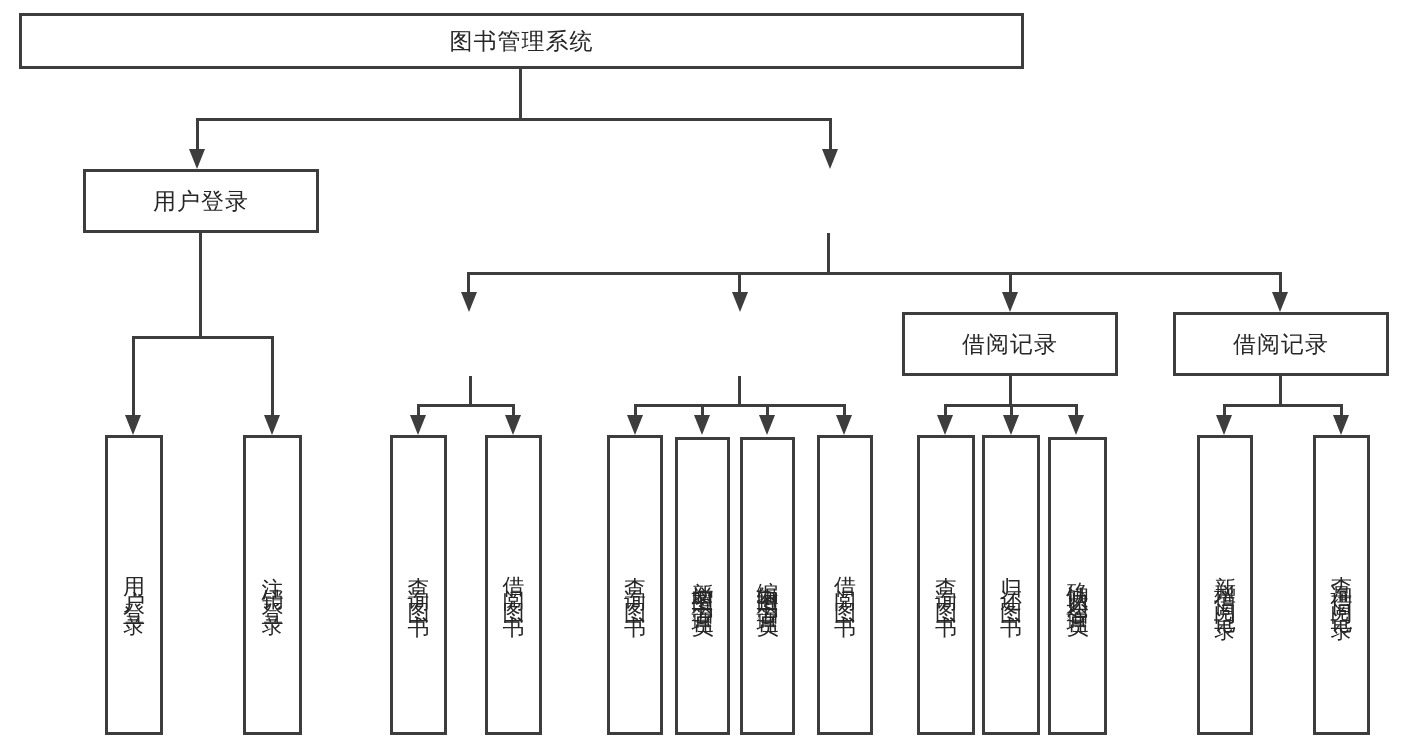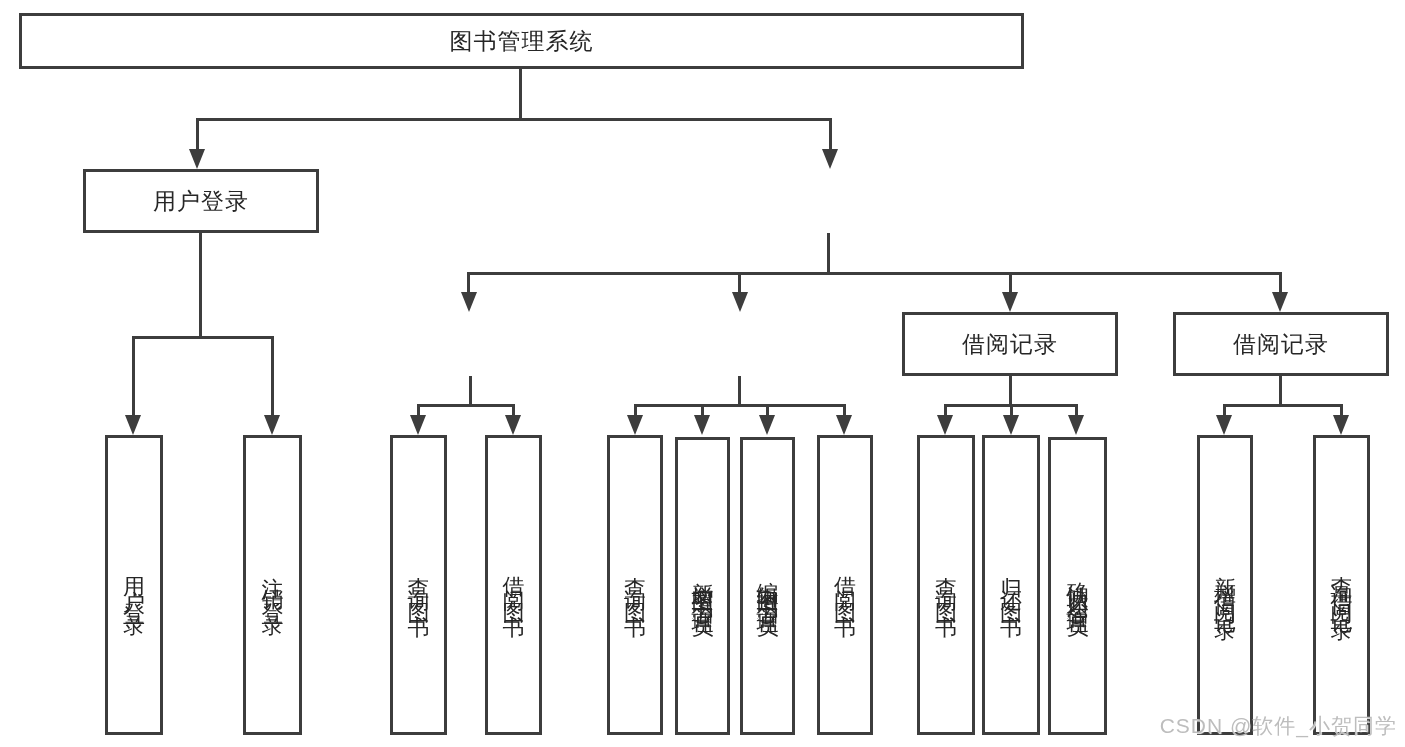--- a/index.html
+++ b/index.html
@@ -167,15 +167,14 @@
   <div class="vl" style="left:1075px;top:404px;height:15px;"></div>
   <div class="arrow" style="left:1068px;top:415px;"></div>
 
   <div class="vl" style="left:1279px;top:376px;height:31px;"></div>
   <div class="hl" style="left:1224px;top:404px;width:118px;"></div>
   <div class="vl" style="left:1223px;top:404px;height:15px;"></div>
   <div class="arrow" style="left:1216px;top:415px;"></div>
   <div class="vl" style="left:1340px;top:404px;height:15px;"></div>
   <div class="arrow" style="left:1333px;top:415px;"></div>
 
-  <div class="watermark">CSDN @软件_小贺同学</div>
 
 </div>
 
 </body></html>

